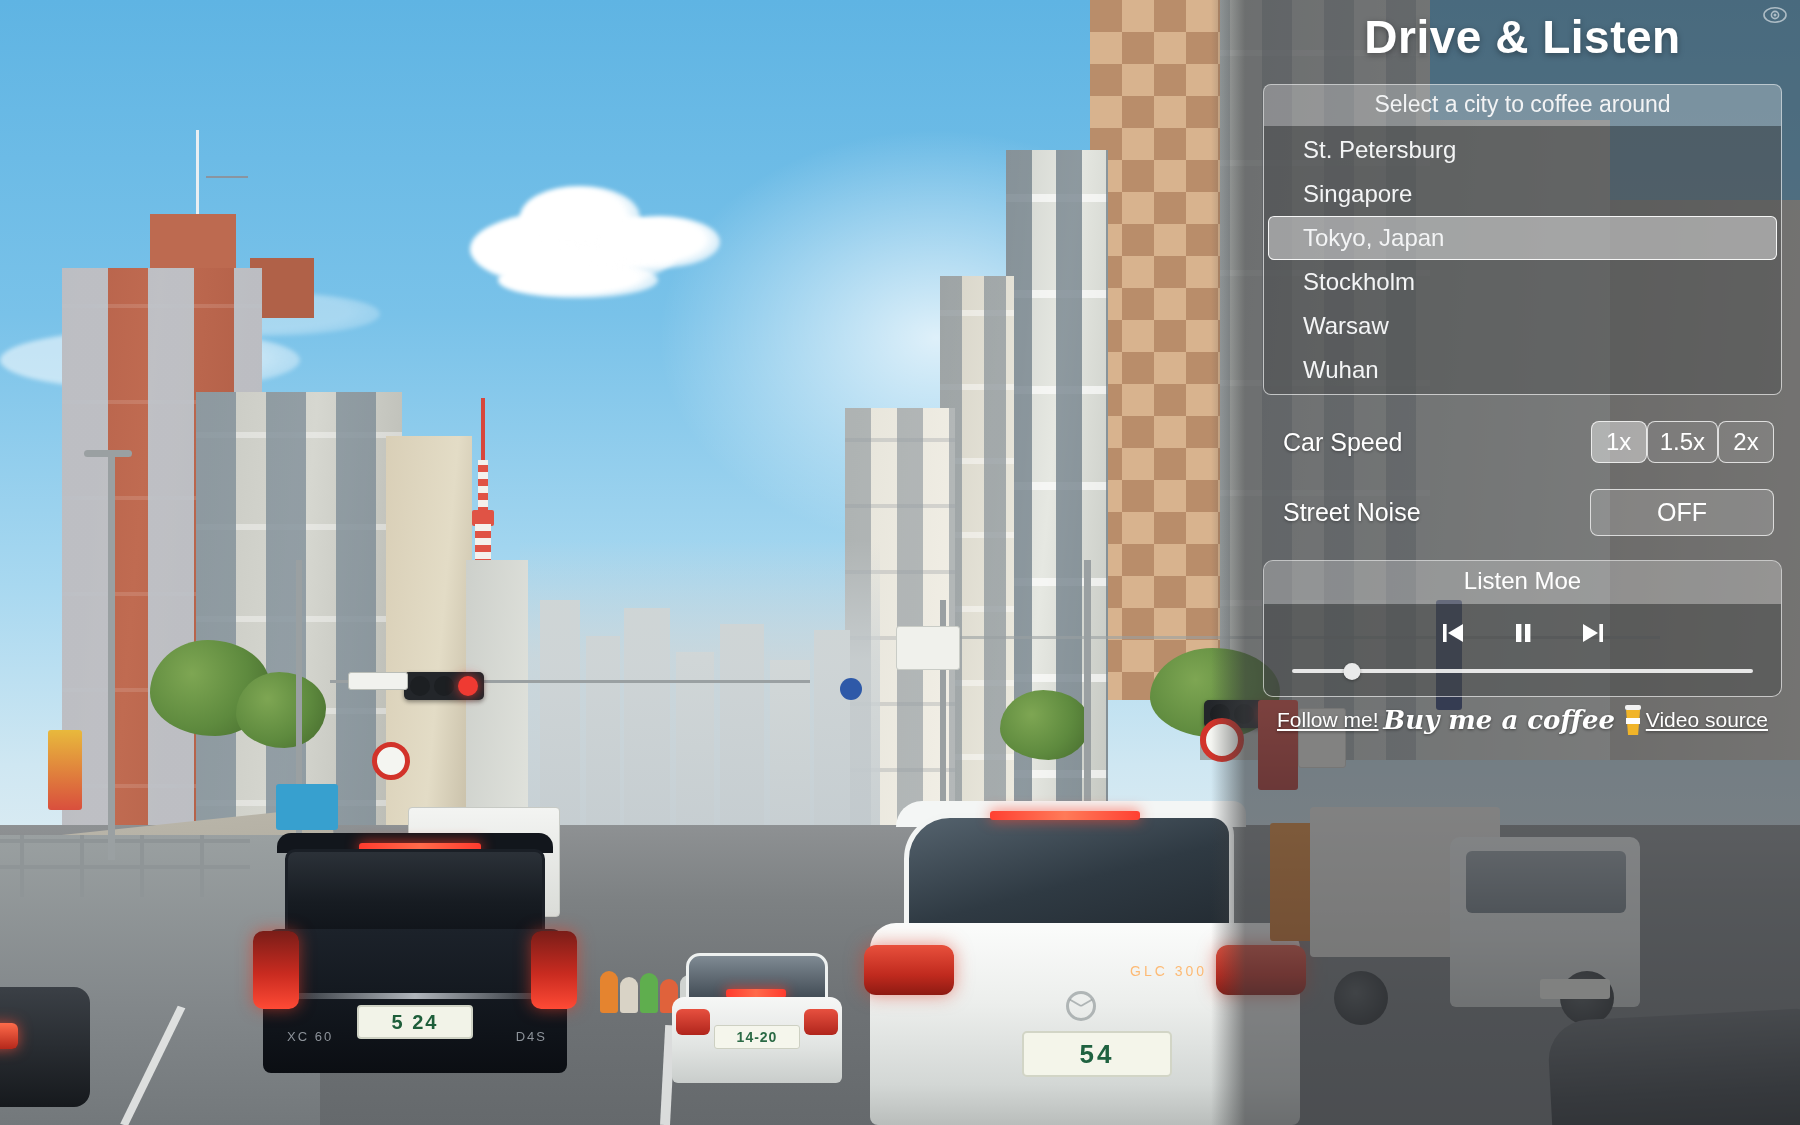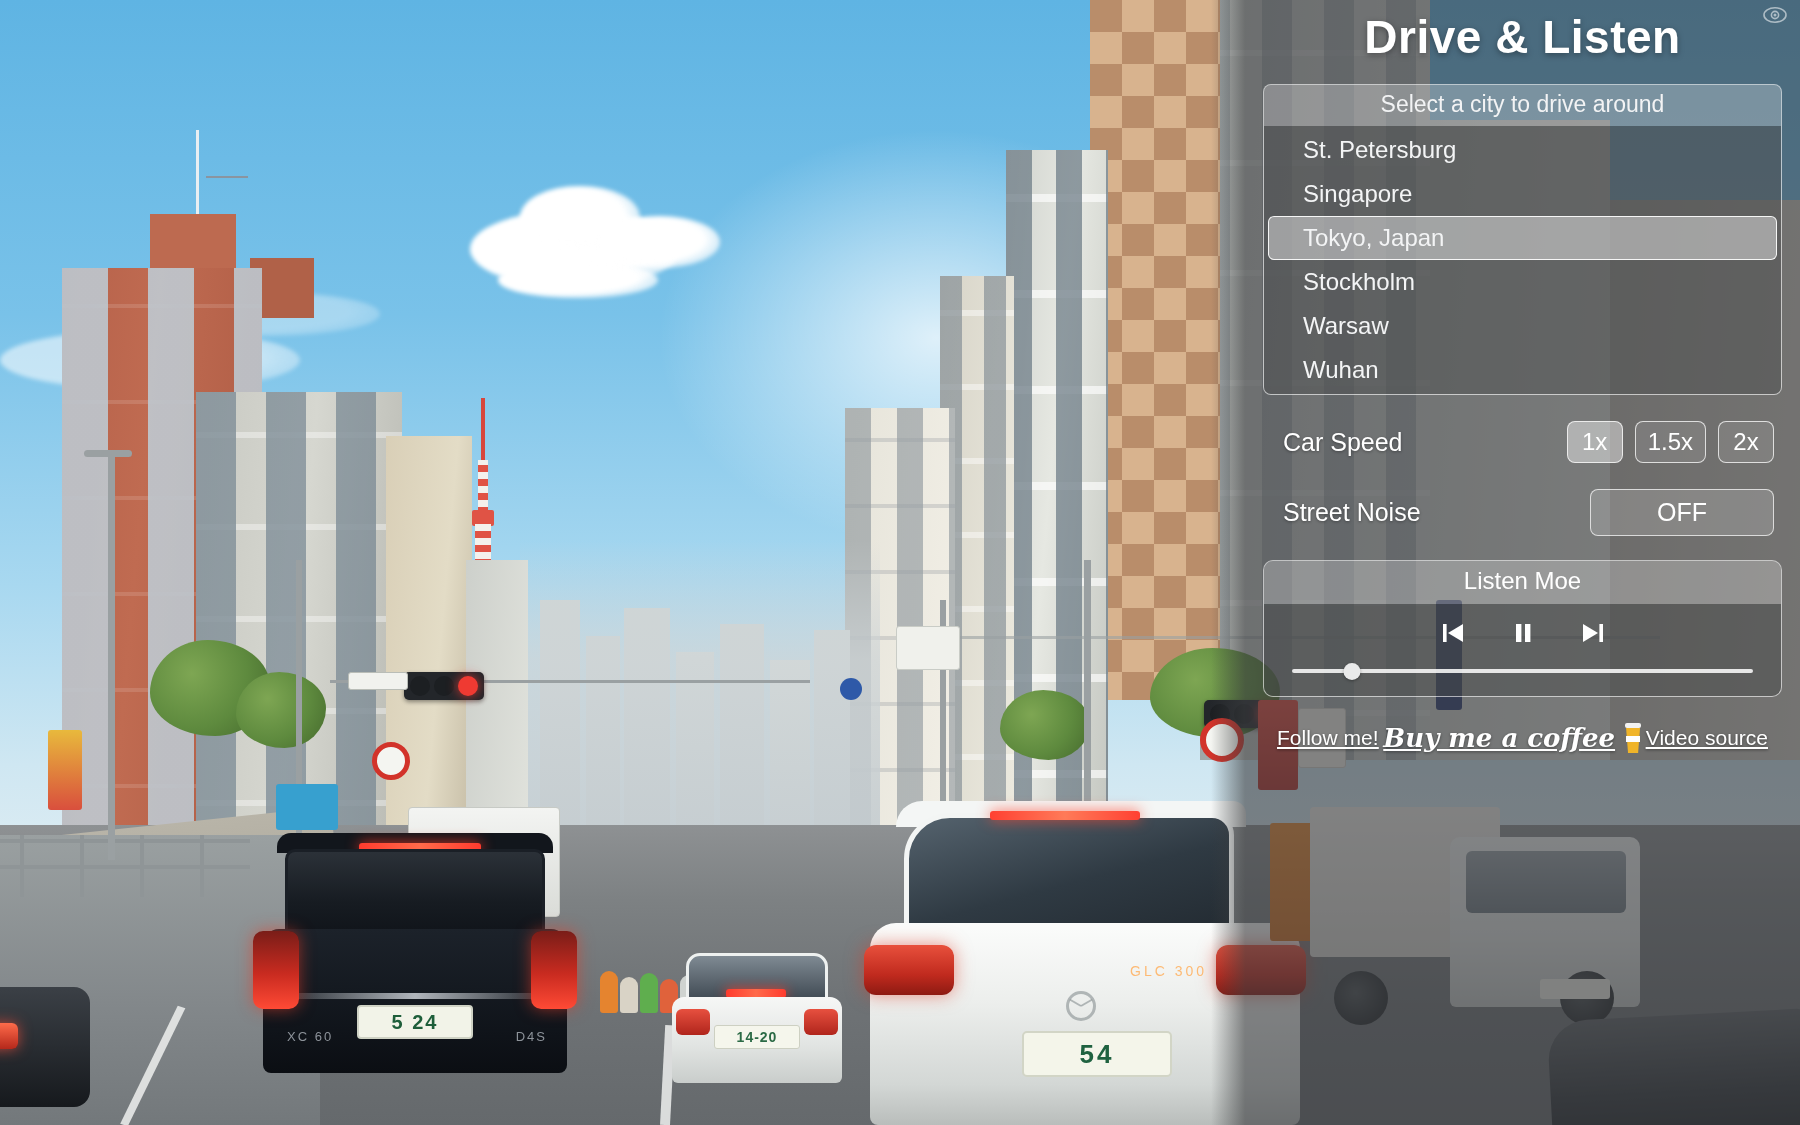--- a/index.html
+++ b/index.html
@@ -471,21 +471,21 @@
     border:1px solid rgba(255,255,255,.9);
   }
 
   .row {
     display:flex; align-items:center; justify-content:space-between;
     margin-top: 26px;
     padding: 0 8px 0 20px;
   }
   .row-label { font-size:25px; color:#fff; text-shadow:0 1px 3px rgba(0,0,0,.35); }
 
-  .speed-group { display:flex; gap:12px; }
+  .speed-group { display:flex; }
   .speed-btn {
     min-width:56px; padding:6px 12px;
     font-size:24px; text-align:center; color:#fff;
     border:1px solid rgba(255,255,255,.75);
     border-radius:8px;
     background: rgba(255,255,255,.10);
     cursor:pointer;
   }
   .speed-btn.active { background: rgba(255,255,255,.42); }
 
@@ -527,21 +527,21 @@
     background: rgba(255,255,255,.85); border-radius:2px;
   }
   .volume .knob {
     position:absolute; left:13%; top:-1px; width:17px; height:17px;
     border-radius:50%; background:#e9eaea; transform: translateX(-50%);
     box-shadow: 0 1px 3px rgba(0,0,0,.35); cursor:pointer;
   }
 
   .links {
     display:flex; align-items:center; justify-content:space-between;
-    margin-top: 26px; padding: 0 14px; text-decoration: underline;
+    margin-top: 8px; padding: 0 14px;
   }
   .link {
     font-size:21px; color:#fff; text-decoration:underline; cursor:pointer;
     text-shadow:0 1px 3px rgba(0,0,0,.45);
   }
   .coffee-link {
     display:flex; align-items:center; gap:10px; cursor:pointer;
   }
   .coffee-text {
     font-family:"DejaVu Serif", serif;
@@ -737,21 +737,21 @@
 
     <svg class="eye-icon" viewBox="0 0 26 18">
       <ellipse cx="13" cy="9" rx="11" ry="7.2" fill="none" stroke="#ffffff" stroke-width="1.6"></ellipse>
       <circle cx="13" cy="9" r="3.6" fill="none" stroke="#ffffff" stroke-width="1.6"></circle>
       <circle cx="13" cy="9" r="1.5" fill="#ffffff"></circle>
     </svg>
 
     <div class="app-title">Drive &amp; Listen</div>
 
     <div class="city-select">
-      <div class="city-select-header">Select a city to drive around</div>
+      <div class="city-select-header">Select a city to coffee around</div>
       <div class="city-list">
         <div class="city-item">St. Petersburg</div>
         <div class="city-item">Singapore</div>
         <div class="city-item selected">Tokyo, Japan</div>
         <div class="city-item">Stockholm</div>
         <div class="city-item">Warsaw</div>
         <div class="city-item">Wuhan</div>
 
       </div>
     </div>

